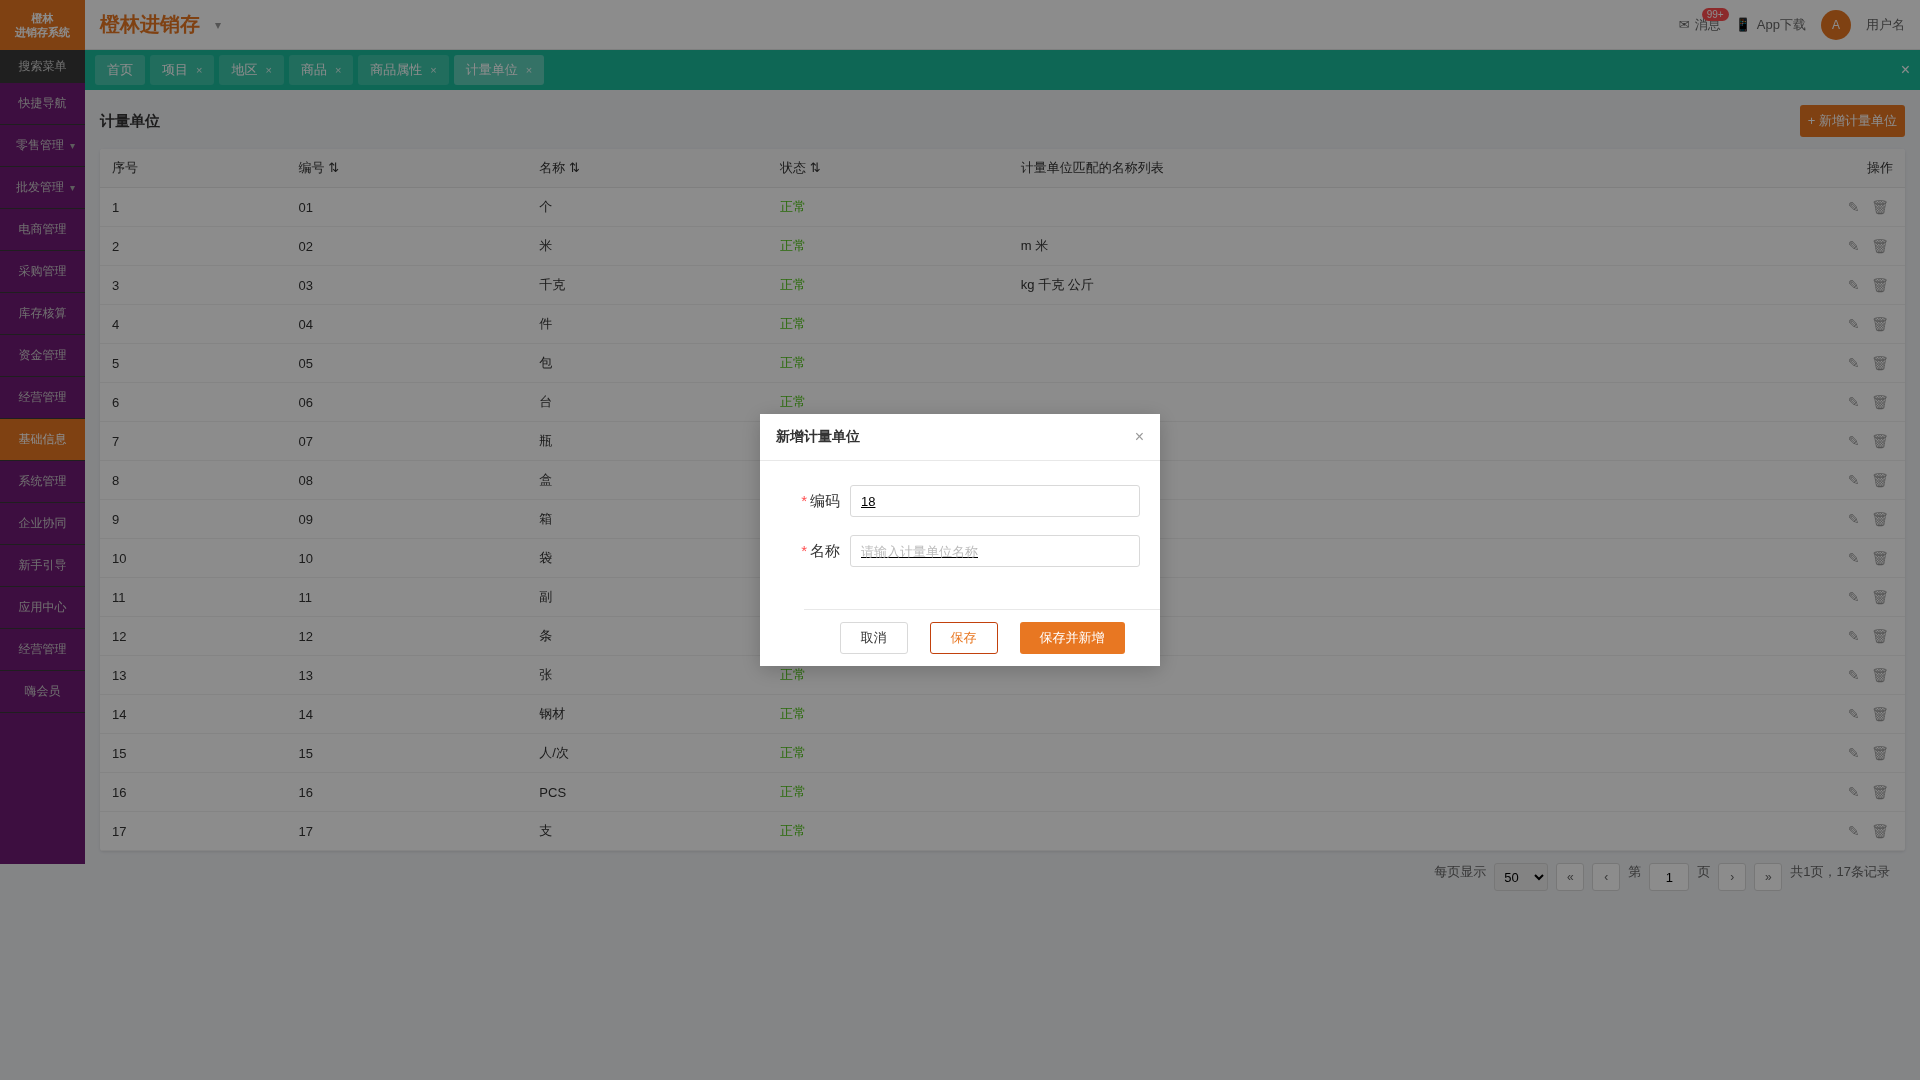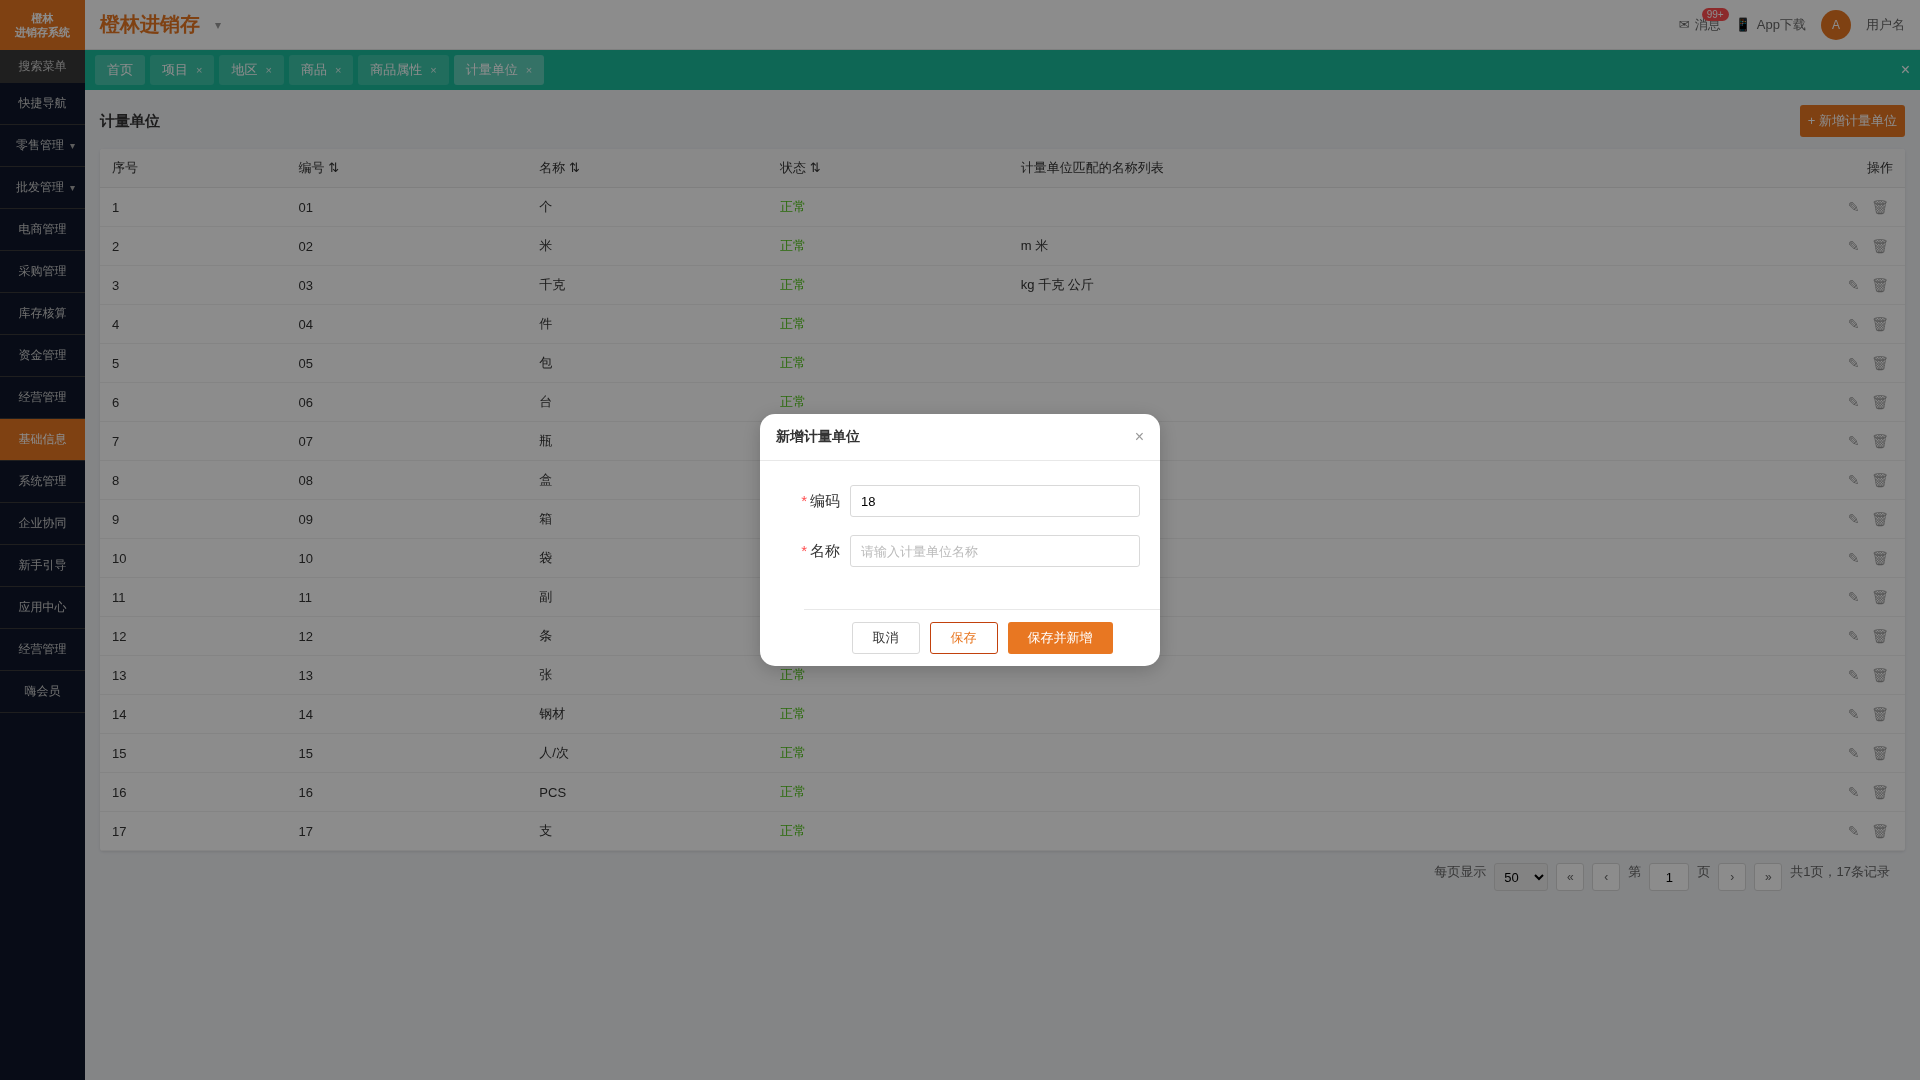--- a/index.html
+++ b/index.html
@@ -1,22 +1,22 @@
 <!DOCTYPE html>
 <html><head>
   <meta charset="utf-8">
   <style>
     * { margin: 0; padding: 0; box-sizing: border-box; }
     body { font-family: 'Microsoft YaHei', Arial, sans-serif; font-size: 13px; background: #f0f2f5; width: 1920px; height: 1080px; overflow: hidden; display: flex; }
 
     
     .sidebar {
       width: 85px;
-      background: #0f172a;
-      height: 1080px;
+      background: #701a75;
+      height: 864px;
       display: flex;
       flex-direction: column;
       flex-shrink: 0;
     }
     .sidebar-logo {
       height: 50px;
       background: #e87722;
       display: flex;
       align-items: center;
       justify-content: center;
@@ -194,21 +194,21 @@
       position: fixed;
       top: 0; left: 0; right: 0; bottom: 0;
       background: rgba(0,0,0,0.45);
       display: flex;
       align-items: center;
       justify-content: center;
       z-index: 1000;
     }
     .modal {
       background: white;
-      border-radius: 15px;
+      border-radius: 0;
       width: 400px;
       box-shadow: 0 4px 20px rgba(0,0,0,0.2);
       overflow: hidden;
     }
     .modal-header {
       padding: 14px 16px;
       border-bottom: 1px solid #e8e8e8;
       display: flex;
       align-items: center;
       justify-content: space-between;
@@ -231,29 +231,30 @@
     }
     .form-label .required { color: #ff4d4f; margin-right: 3px; }
     .form-input {
       flex: 1;
       height: 32px;
       border: 1px solid #d9d9d9;
       border-radius: 3px;
       padding: 0 10px;
       font-size: 13px;
       outline: none;
+      text-decoration: underline;
     }
     .form-input.has-value { border-color: #d9d9d9; }
     .form-input::placeholder { color: #bbb; }
     .modal-footer {
       padding: 12px 16px;
       border-top: 1px solid #e8e8e8;
       display: flex;
       justify-content: center;
-      gap: 10px;
+      gap: 22px;
       margin-left: 44px;
     }
     .btn-cancel {
       padding: 6px 20px;
       border: 1px solid #d9d9d9;
       background: white;
       border-radius: 3px;
       cursor: pointer;
       font-size: 13px;
       color: #333;

